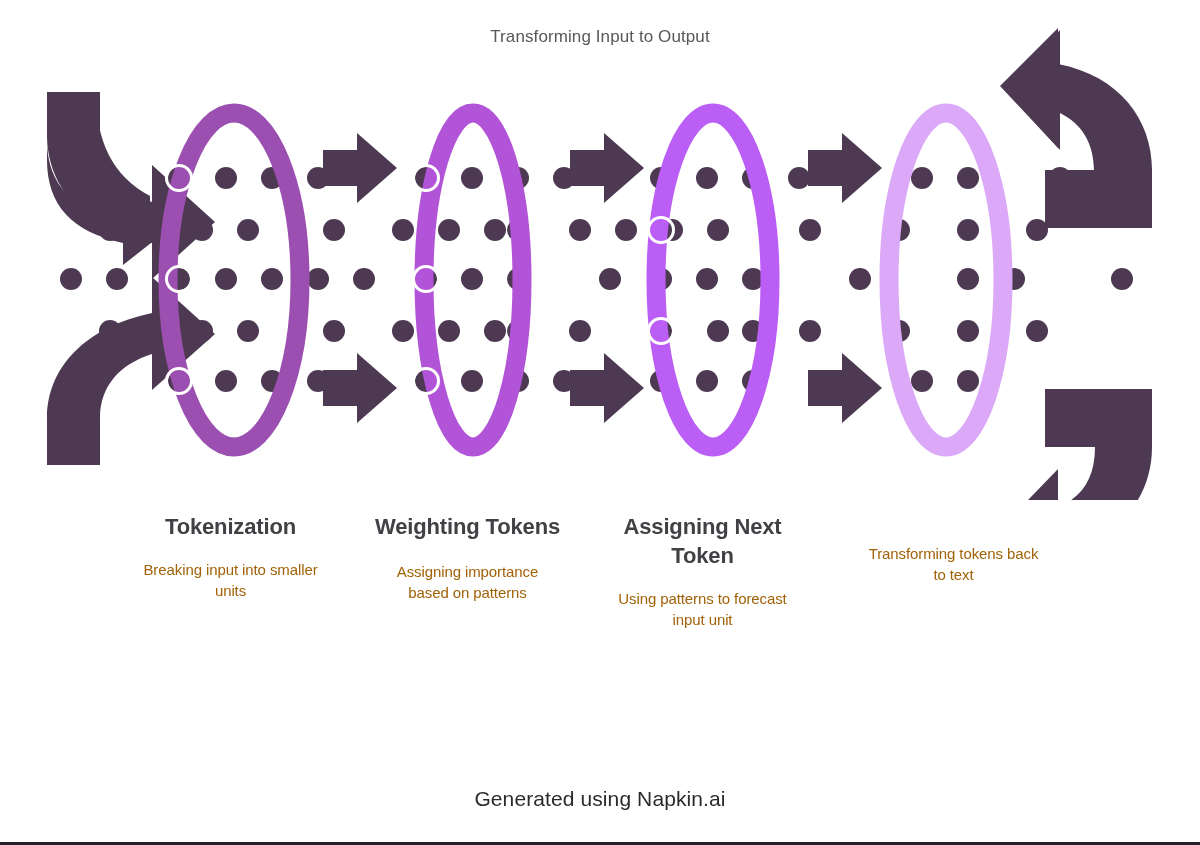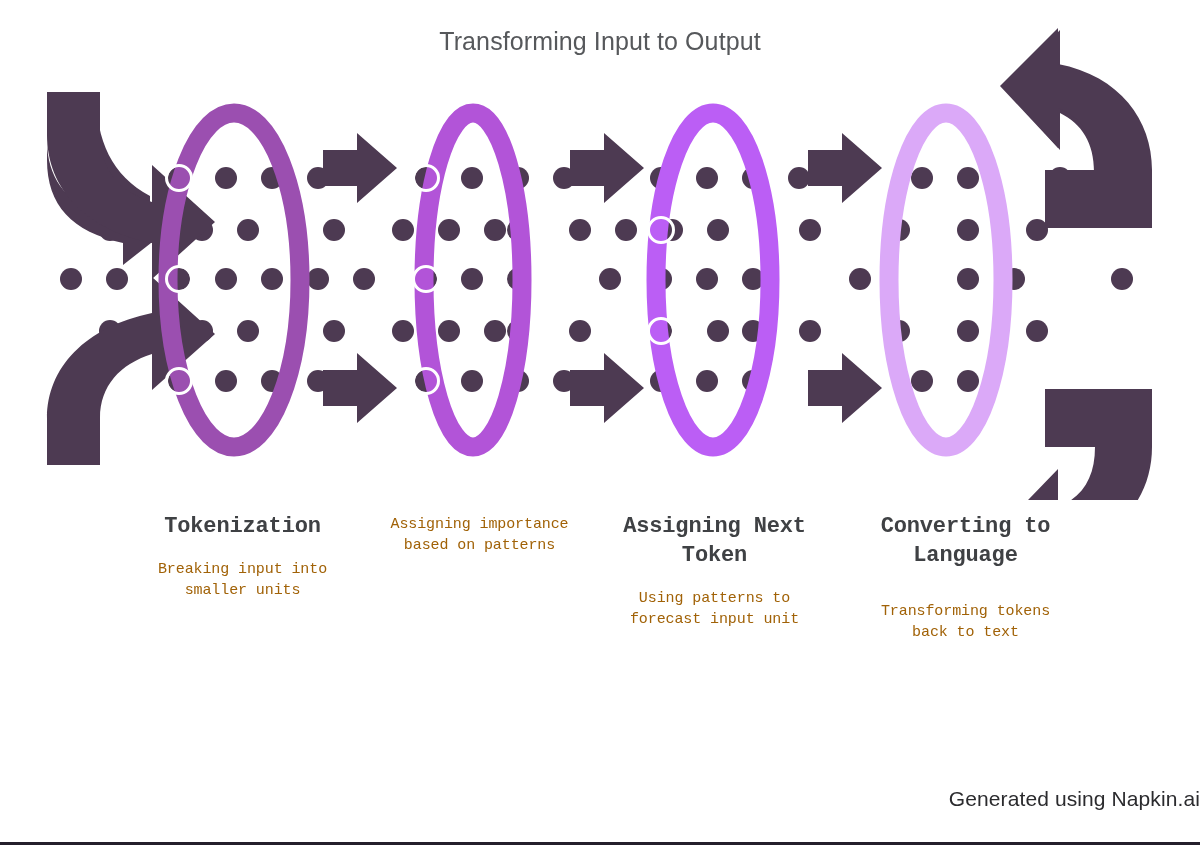--- a/index.html
+++ b/index.html
@@ -21,41 +21,40 @@
     border-bottom: 3px solid #241f2b;
     box-sizing: border-box;
   }
   
   .title {
     position: absolute;
     left: 0;
     top: 27px;
     width: 1200px;
     text-align: center;
-    font-size: 25px;
+    font-size: 17px;
     font-weight: 400;
     color: #56585b;
     letter-spacing: 0.1px;
   }
   
   #diagram {
     position: absolute;
     left: 0;
     top: 0;
     width: 1200px;
     height: 500px;
   }
   
   .captions {
     position: absolute;
-    left: 12px;
+    left: 0;
     top: 512px;
     width: 976px;
     height: 230px;
-    font-family: Liberation Mono, monospace;
   }
   .caption-col {
     position: absolute;
     top: 0;
     width: 185px;
   }
   .caption-col.c0 { left: 138px; }
   .caption-col.c1 { left: 375px; }
   .caption-col.c2 { left: 610px; }
   .caption-col.c3 { left: 861px; }
@@ -70,30 +69,30 @@
   }
   .caption-body {
     margin-top: 18px;
     font-size: 15px;
     font-weight: 400;
     color: #a16207;
     text-align: center;
     line-height: 1.42;
     letter-spacing: -0.1px;
   }
-  .caption-col.c1 .caption-body { margin-top: 2px; }
+  .caption-col.c1 .caption-body { margin-top: 20px; }
   .caption-col.c3 .caption-body { margin-top: 31px; }
 
   
   .footer {
     position: absolute;
     left: 0;
     top: 787px;
     width: 1200px;
-    text-align: right;
+    text-align: center;
     font-size: 21px;
     font-weight: 400;
     color: #2b2b2e;
     letter-spacing: 0.1px;
   }
 </style>
 </head>
 <body>
 
 <div id="canvas">
@@ -301,30 +300,30 @@
   </svg>
 
   <div class="captions">
 
     <div class="caption-col c0">
       <div class="caption-head">Tokenization</div>
       <div class="caption-body">Breaking input into smaller units</div>
     </div>
 
     <div class="caption-col c1">
+      <div class="caption-head">Weighting Tokens</div>
       <div class="caption-body">Assigning importance based on patterns</div>
     </div>
 
     <div class="caption-col c2">
       <div class="caption-head">Assigning Next Token</div>
       <div class="caption-body">Using patterns to forecast input unit</div>
     </div>
 
     <div class="caption-col c3">
-      <div class="caption-head">Converting to Language</div>
       <div class="caption-body">Transforming tokens back to text</div>
     </div>
 
   </div>
 
   <div class="footer">Generated using Napkin.ai</div>
 
 </div>
 
 </body></html>

